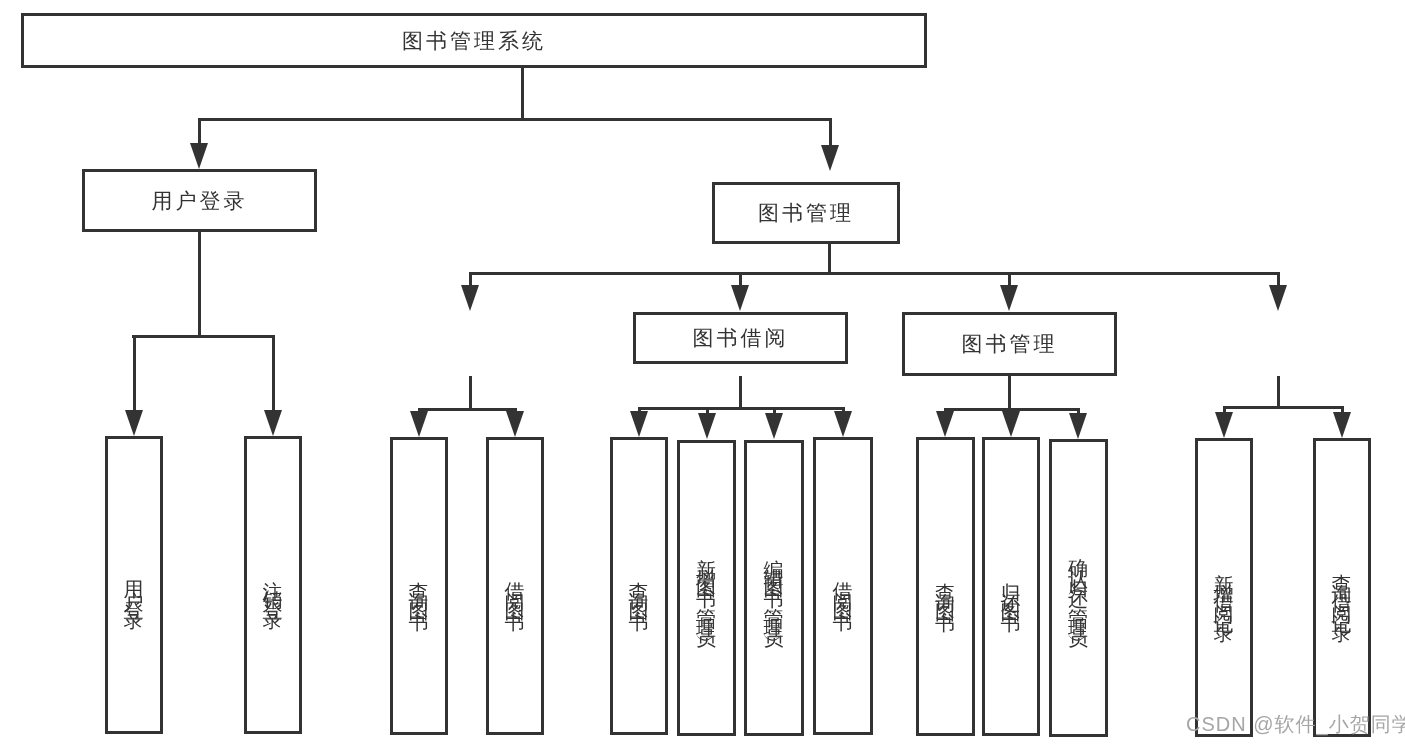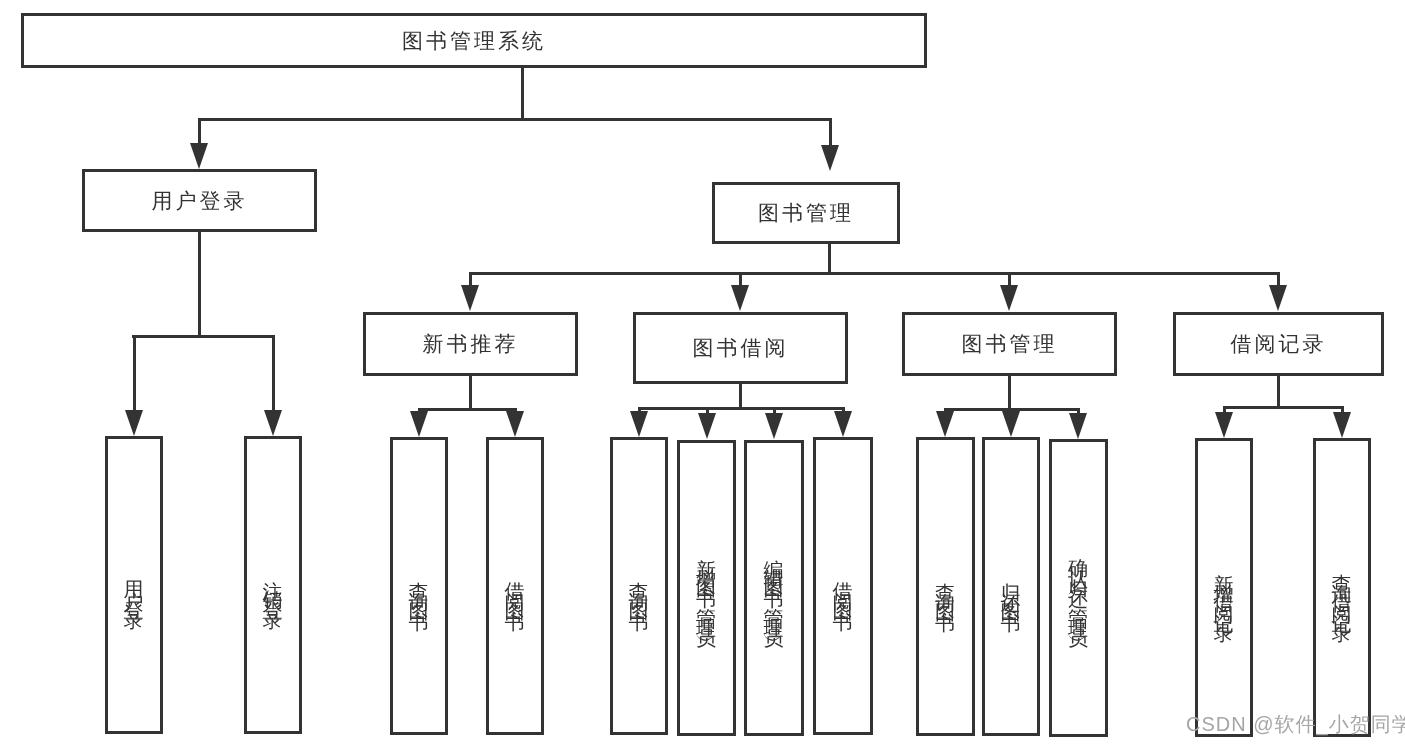--- a/index.html
+++ b/index.html
@@ -57,24 +57,22 @@
   <div class="hline" style="left:469px;top:272px;width:811px"></div>
   <div class="vline" style="left:469px;top:272px;height:18px"></div>
   <div class="ahead" style="left:461px;top:285px"></div>
   <div class="vline" style="left:739px;top:272px;height:18px"></div>
   <div class="ahead" style="left:731px;top:285px"></div>
   <div class="vline" style="left:1008px;top:272px;height:18px"></div>
   <div class="ahead" style="left:1000px;top:285px"></div>
   <div class="vline" style="left:1277px;top:272px;height:18px"></div>
   <div class="ahead" style="left:1269px;top:285px"></div>
 
-  <div class="node" style="left:363px;top:312px;width:215px;height:64px">新书推荐</div>
-  <div class="node" style="left:633px;top:312px;width:215px;height:72px">图书借阅</div>
+  <div class="node" style="left:633px;top:312px;width:215px;height:52px">图书借阅</div>
   <div class="node" style="left:902px;top:312px;width:215px;height:64px">图书管理</div>
-  <div class="node" style="left:1173px;top:312px;width:211px;height:64px">借阅记录</div>
 
   <div class="vline" style="left:469px;top:376px;height:32px"></div>
   <div class="hline" style="left:418px;top:408px;width:98px"></div>
   <div class="vline" style="left:418px;top:408px;height:10px"></div>
   <div class="ahead" style="left:410px;top:411px"></div>
   <div class="vline" style="left:514px;top:408px;height:10px"></div>
   <div class="ahead" style="left:506px;top:411px"></div>
 
   <div class="vline" style="left:739px;top:376px;height:31px"></div>
   <div class="hline" style="left:638px;top:407px;width:206px"></div>

